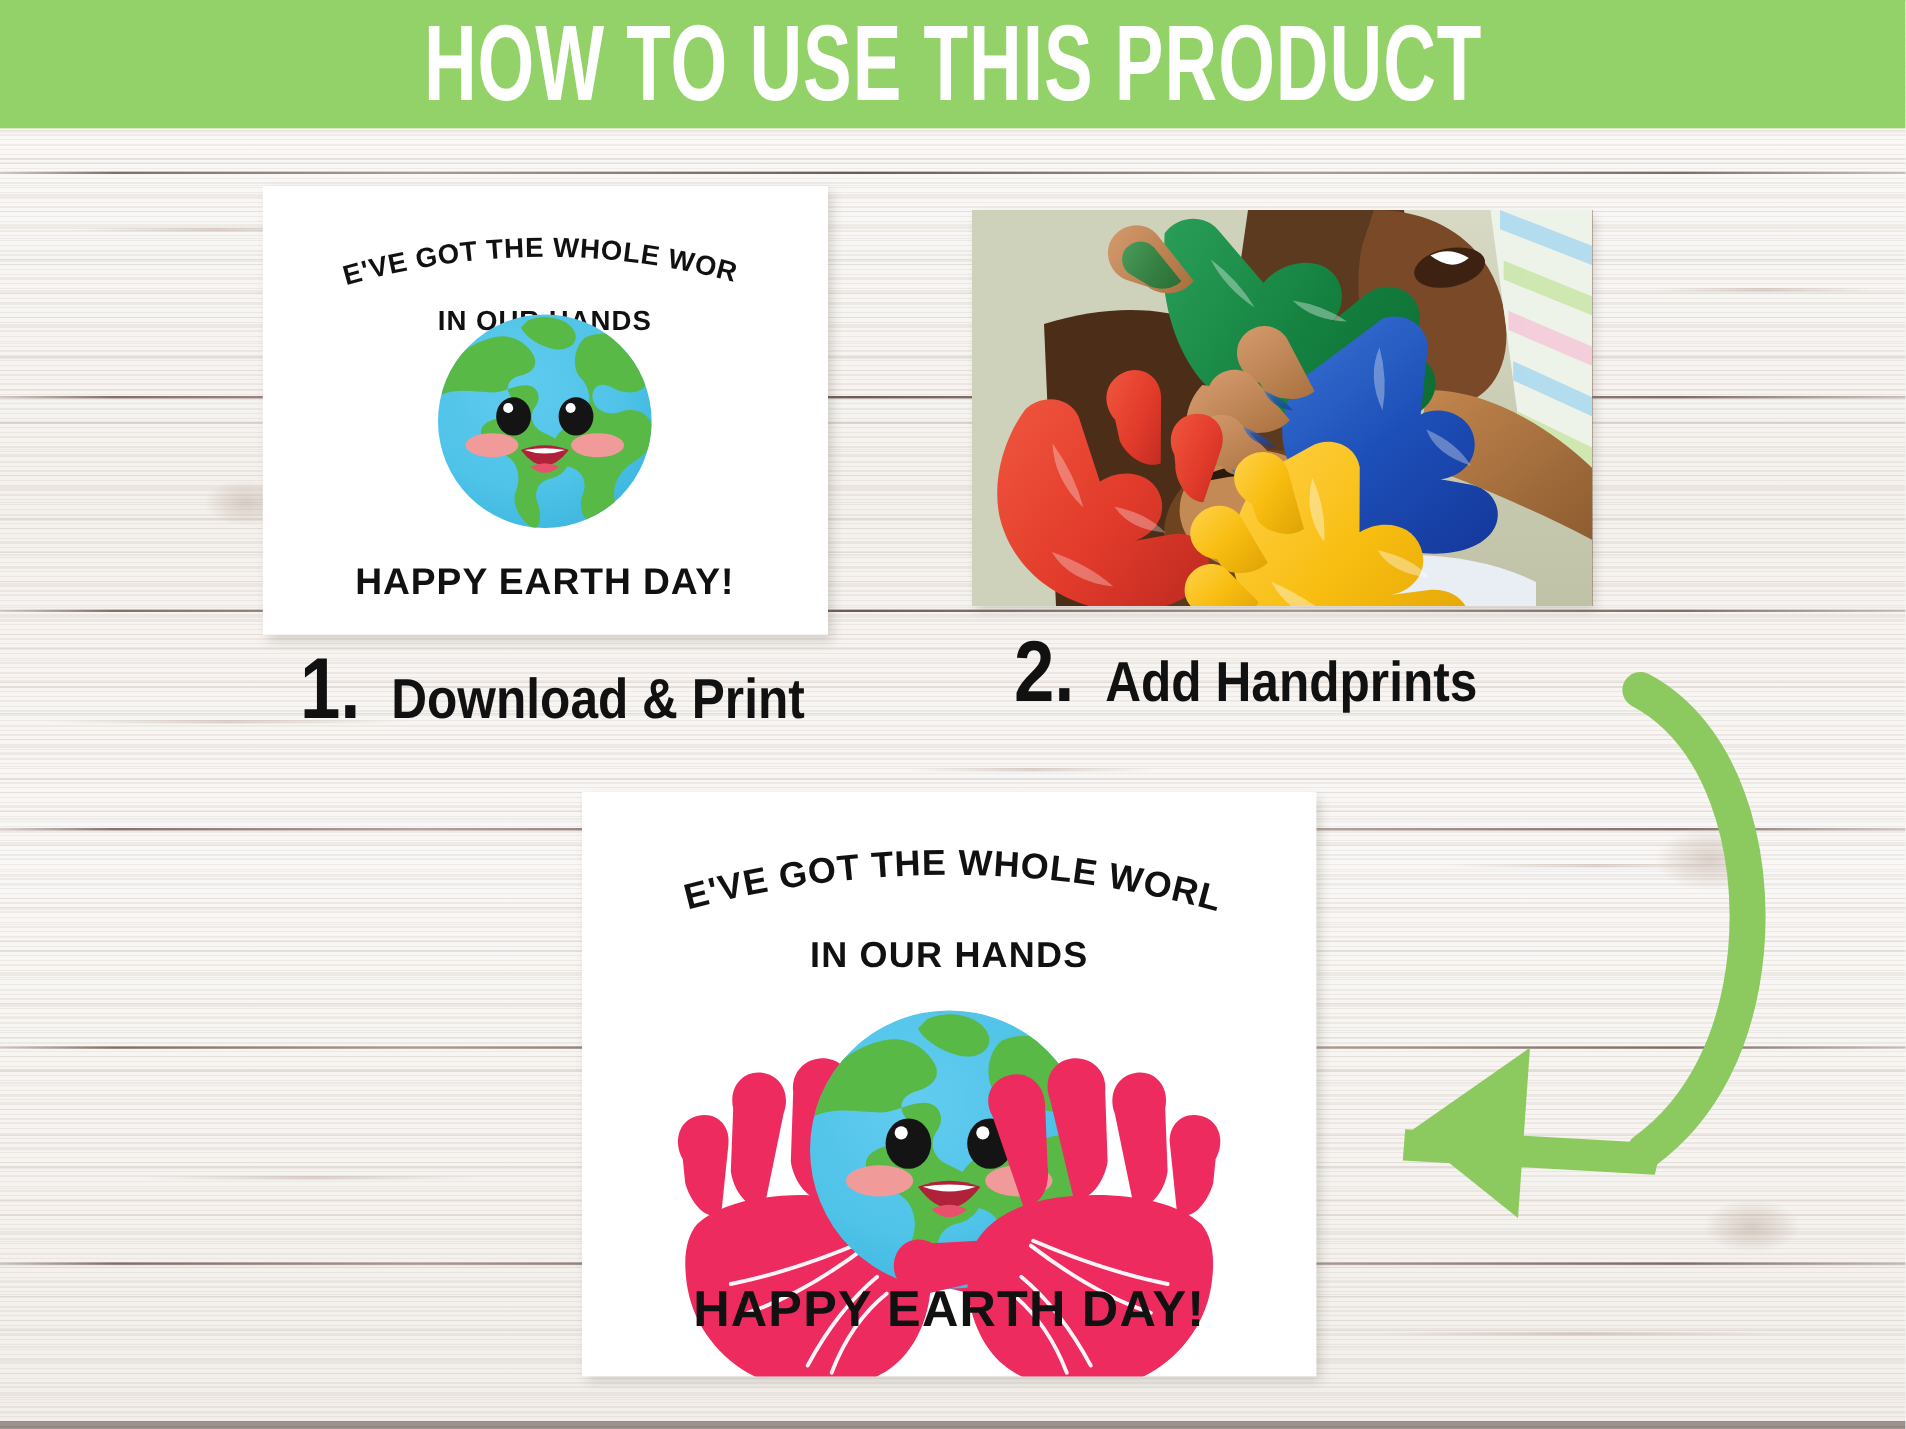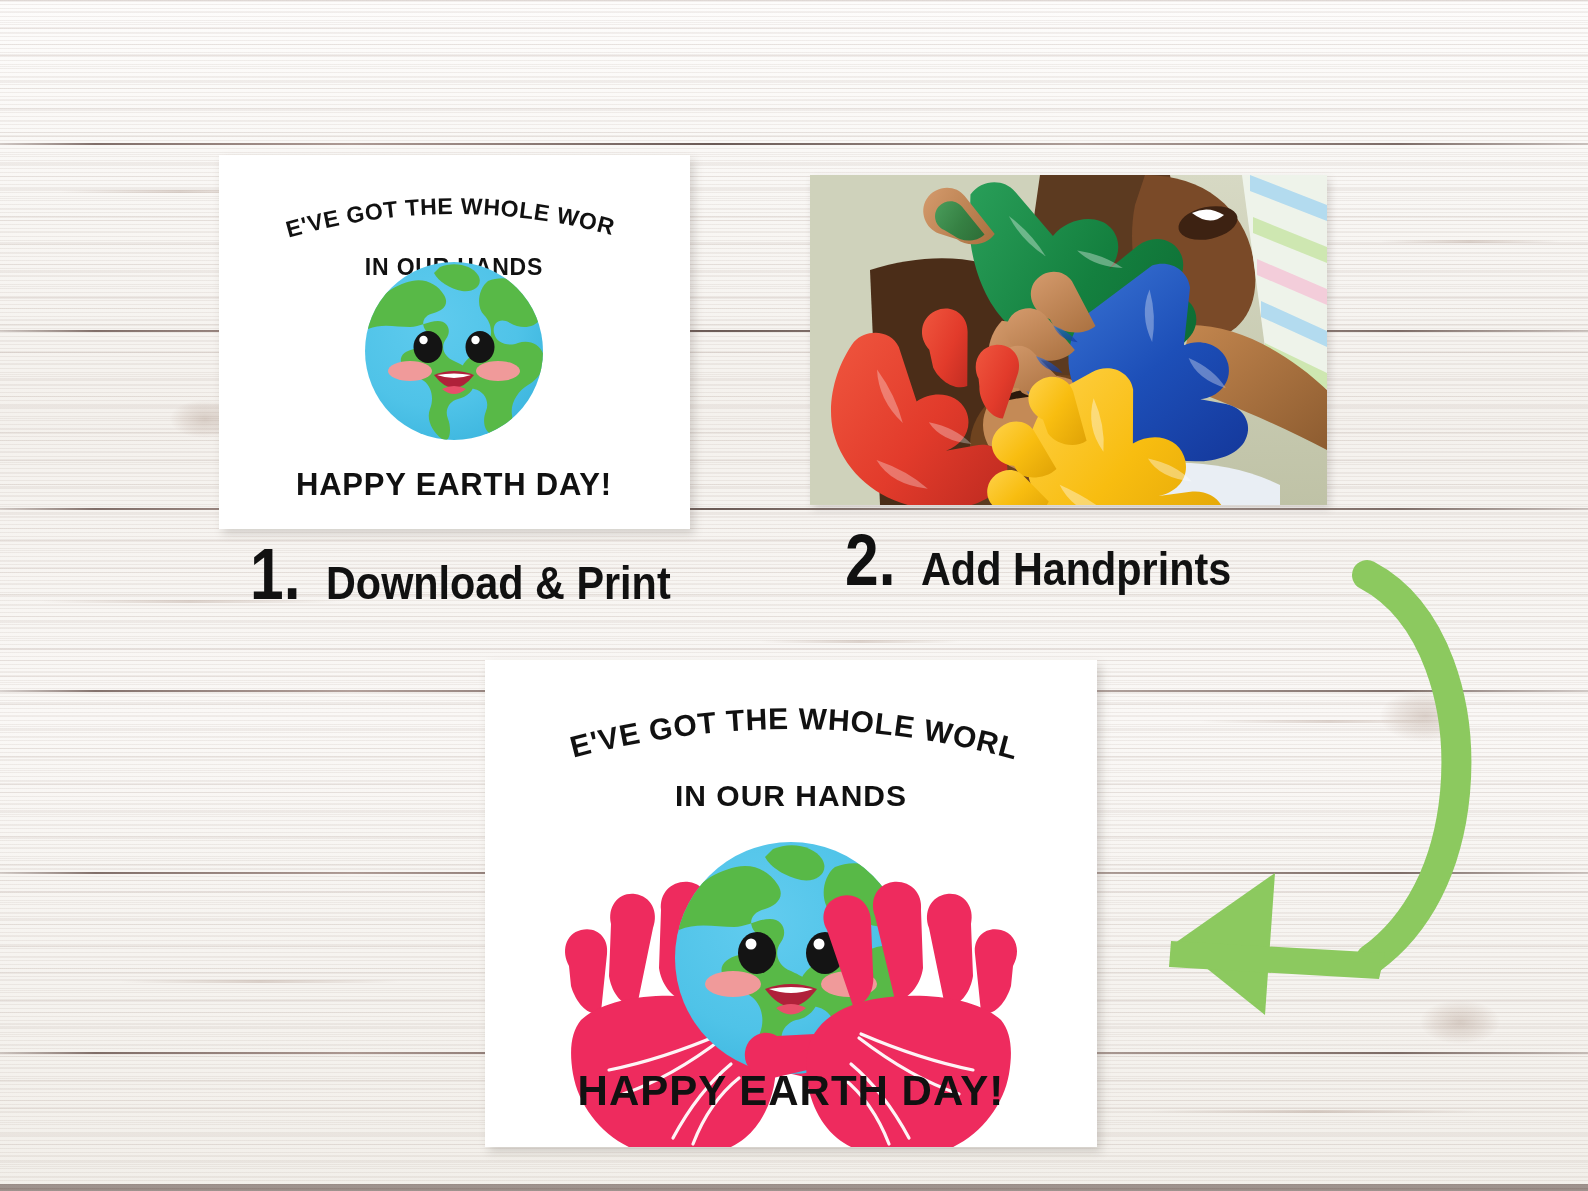--- a/index.html
+++ b/index.html
@@ -128,20 +128,23 @@
   <div class="grain-streak" style="left:1380px;top:240px;width:180px;"></div>
   <div class="grain-streak" style="left:40px;top:600px;width:300px;"></div>
   <div class="grain-streak" style="left:1200px;top:720px;width:260px;"></div>
   <div class="grain-streak" style="left:120px;top:980px;width:280px;"></div>
   <div class="grain-streak" style="left:1150px;top:1110px;width:330px;"></div>
   <div class="grain-streak" style="left:760px;top:640px;width:200px;"></div>
   <div class="knot" style="left:1380px;top:690px;width:90px;height:52px;"></div>
   <div class="knot" style="left:170px;top:400px;width:70px;height:38px;"></div>
   <div class="knot" style="left:1420px;top:1000px;width:80px;height:44px;"></div>
 
+  <div class="banner">
+    <div class="banner-title">HOW TO USE THIS PRODUCT</div>
+  </div>
 
   <div class="card" id="card-top">
     <div class="cardart">
       <svg viewBox="0 0 471 374" xmlns="http://www.w3.org/2000/svg">
         <defs>
           <path id="arcTop" d="M 72,82 Q 235,36 400,82" fill="none"></path>
           <radialGradient id="oceanGradT" cx="38%" cy="33%" r="78%">
             <stop offset="0%" stop-color="#5fcbee"></stop>
             <stop offset="62%" stop-color="#4fc3e8"></stop>
             <stop offset="100%" stop-color="#3ab4dd"></stop>

